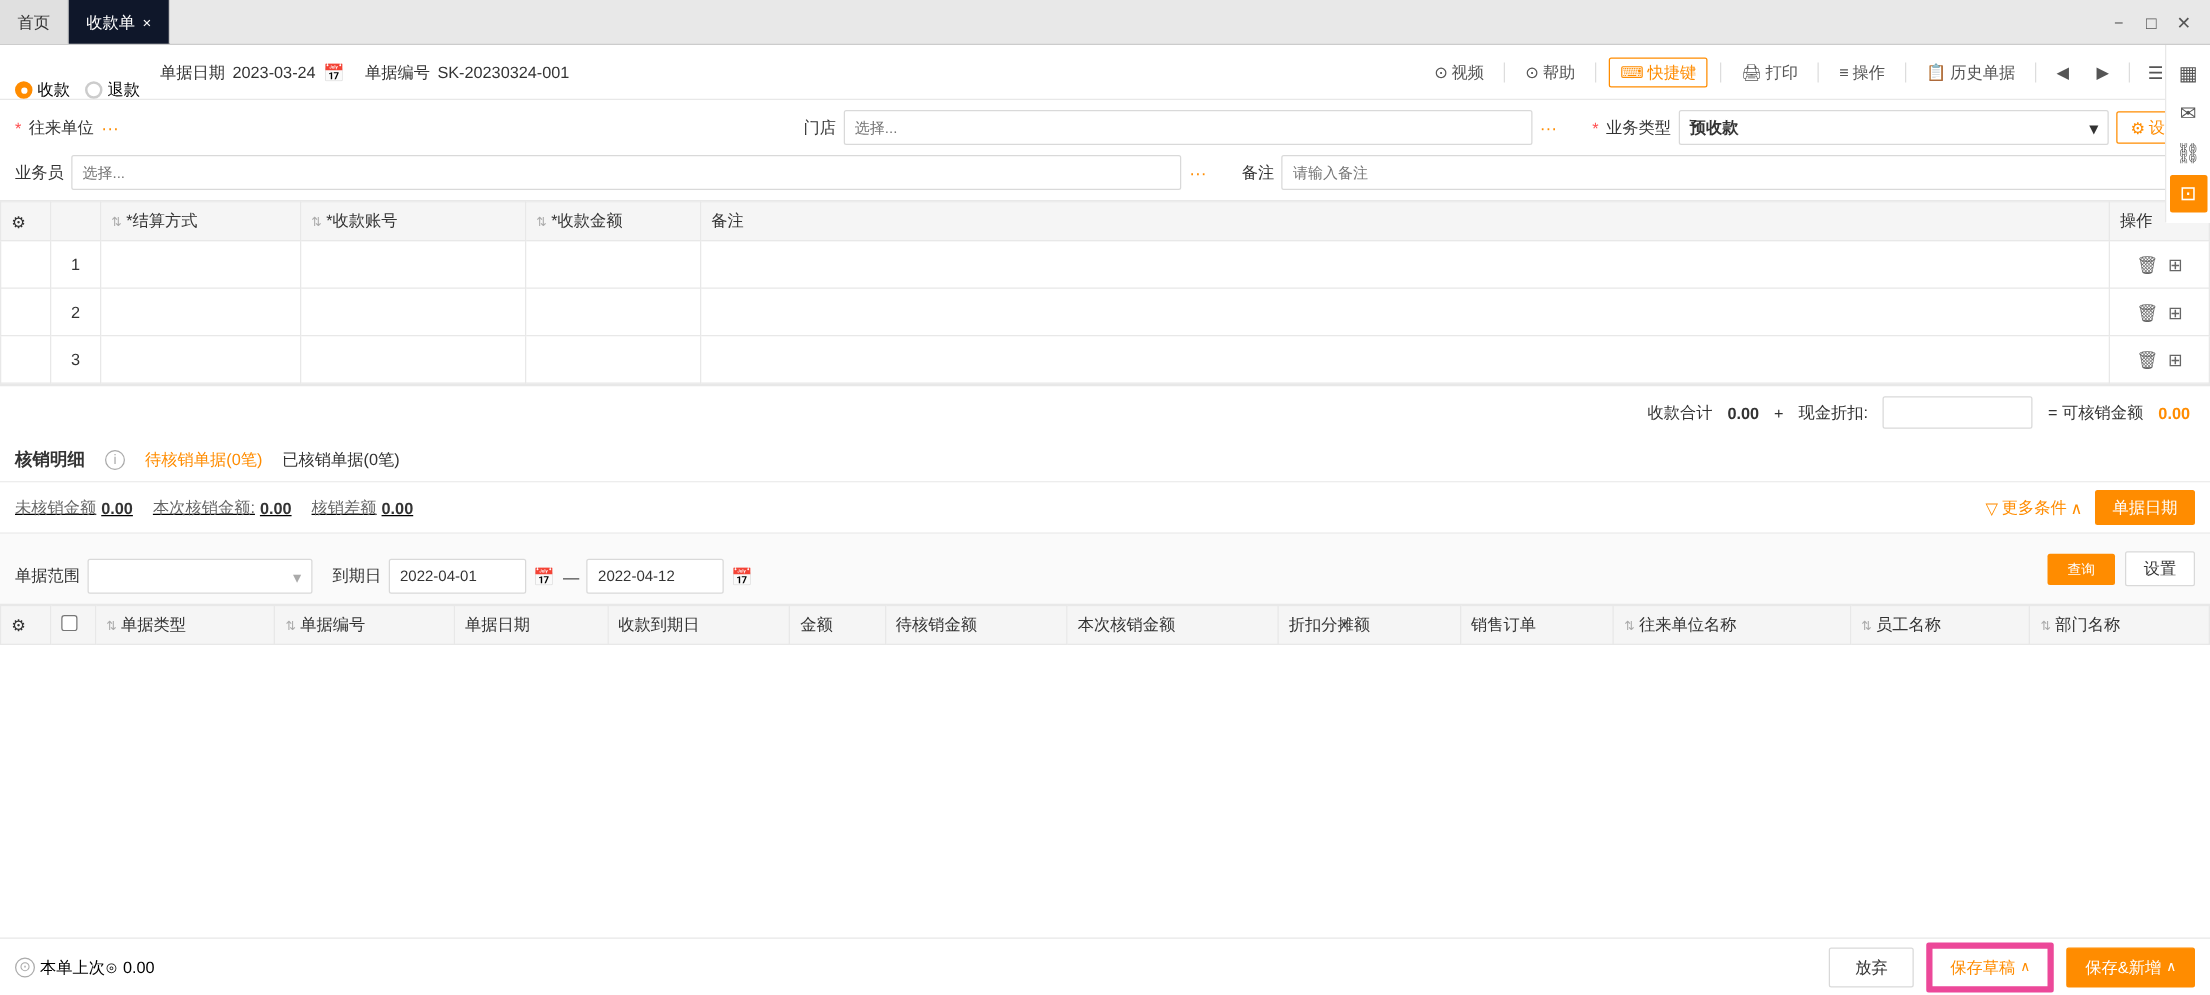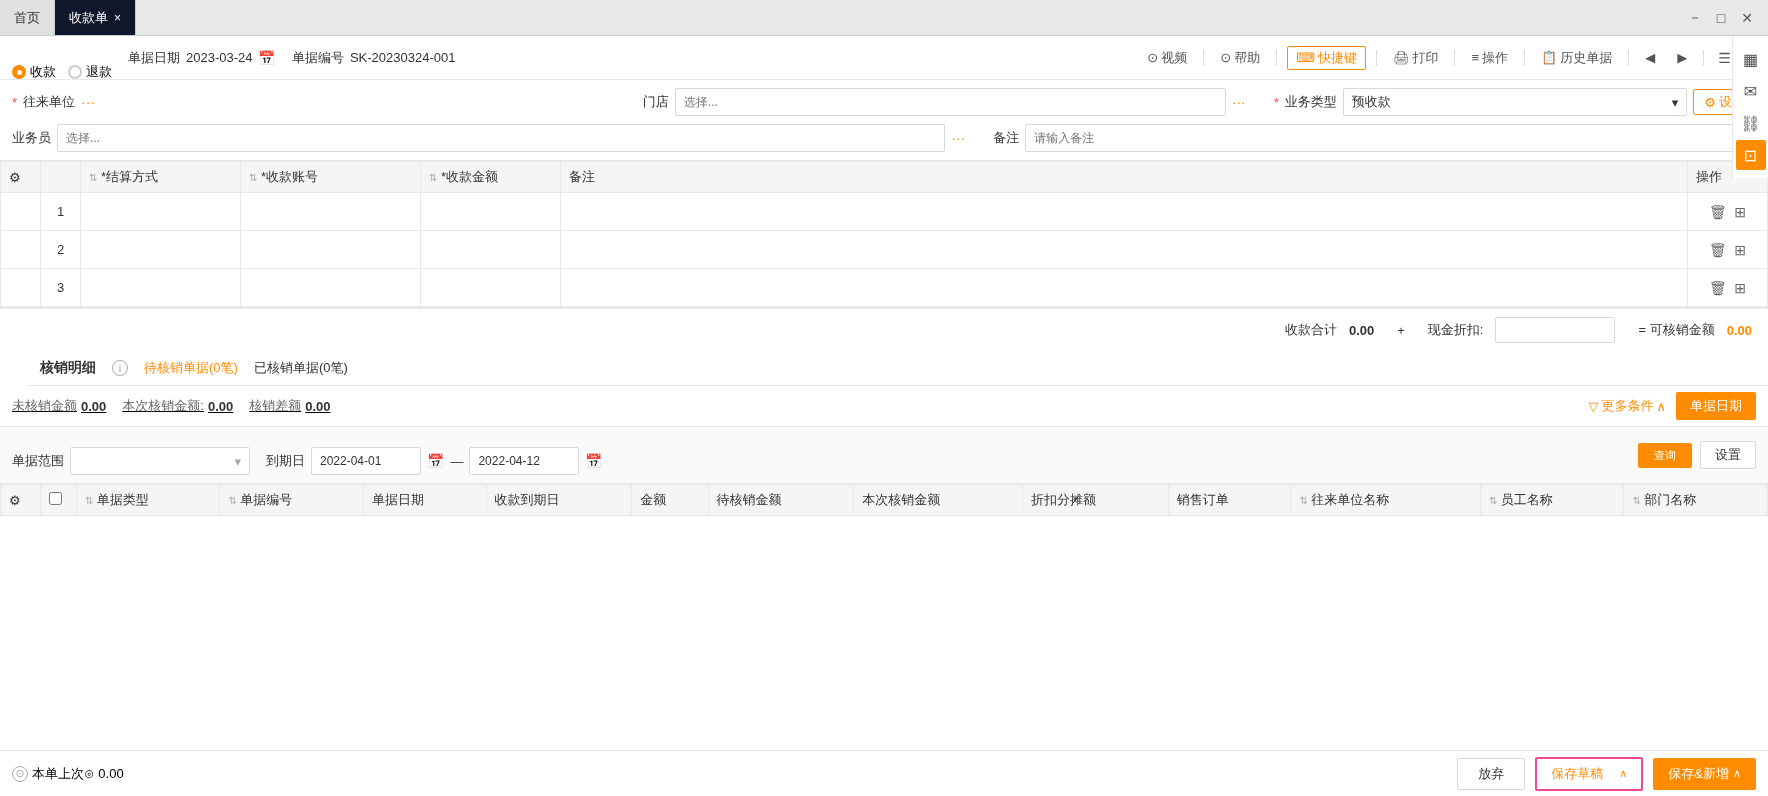--- a/index.html
+++ b/index.html
@@ -83,20 +83,21 @@
       flex: 1; height: 28px; border: 1px solid #d9d9d9; padding: 0 8px;
       border-radius: 2px; color: #999; background: #fff; outline: none;
       font-size: 12px;
     }
     .ellipsis-btn { color: #ff8c00; cursor: pointer; font-size: 14px; }
     .form-select {
       flex: 1; height: 28px; border: 1px solid #d9d9d9; padding: 0 8px;
       border-radius: 2px; color: #333; background: #fff; outline: none;
       font-size: 12px; display: flex; align-items: center; justify-content: space-between;
       cursor: pointer;
+      font-weight: bold;
     }
     .settings-btn {
       background: #fff; border: 1px solid #ff8c00; color: #ff8c00;
       padding: 3px 10px; border-radius: 2px; cursor: pointer; font-size: 12px;
       display: flex; align-items: center; gap: 3px; white-space: nowrap;
     }
 
     
     .table-section { flex: 0 0 auto; border-bottom: 1px solid #e8e8e8; }
     .data-table { width: 100%; border-collapse: collapse; }
@@ -109,33 +110,33 @@
     }
     .col-settings { width: 40px; text-align: center; }
     .action-icon { cursor: pointer; color: #666; margin: 0 2px; font-size: 14px; }
 
     
     .summary-row {
       display: flex; align-items: center; justify-content: flex-end;
       padding: 8px 16px; gap: 12px; background: #fff; border-top: 1px solid #e8e8e8;
       font-size: 13px;
     }
-    .summary-label { color: #333; margin-left: 11px; }
+    .summary-label { color: #333; }
     .summary-value { color: #333; font-weight: bold; }
     .summary-orange { color: #ff8c00; font-weight: bold; }
     .summary-input {
       width: 120px; height: 26px; border: 1px solid #d9d9d9; padding: 0 6px;
       border-radius: 2px; outline: none; font-size: 13px;
     }
 
     
     .verify-section { flex: 1; overflow: hidden; display: flex; flex-direction: column; padding: 0; }
     .verify-header {
       display: flex; align-items: center; gap: 16px; padding: 8px 12px;
-      border-bottom: 1px solid #e8e8e8; background: #fff; margin-left: 28px;
+      border-bottom: 1px solid #e8e8e8; background: #fff;
     }
     .verify-title { font-size: 14px; font-weight: bold; color: #333; }
     .info-icon {
       width: 16px; height: 16px; border-radius: 50%; border: 1px solid #aaa;
       display: inline-flex; align-items: center; justify-content: center;
       font-size: 11px; color: #aaa; cursor: pointer;
     }
     .verify-tab {
       color: #ff8c00; cursor: pointer; font-size: 13px;
     }
@@ -205,23 +206,23 @@
       width: 16px; height: 16px; border-radius: 50%; border: 1px solid #aaa;
       display: inline-flex; align-items: center; justify-content: center;
       font-size: 11px; color: #aaa; cursor: pointer;
     }
     .bottom-right { margin-left: auto; display: flex; align-items: center; gap: 10px; }
     .btn-abandon {
       background: #fff; border: 1px solid #d9d9d9; color: #333;
       padding: 6px 20px; border-radius: 2px; cursor: pointer; font-size: 13px;
     }
     .btn-save-draft {
-      background: #fff; border: 2px solid #ec4899; color: #ff8c00;
+      background: #fff; border: 5px solid #ec4899; color: #ff8c00;
       padding: 6px 14px; border-radius: 2px; cursor: pointer; font-size: 13px;
-      display: flex; align-items: center; gap: 16px;
+      display: flex; align-items: center; gap: 4px;
     }
     .btn-save-new {
       background: #ff8c00; border: 1px solid #ff8c00; color: #fff;
       padding: 6px 14px; border-radius: 2px; cursor: pointer; font-size: 13px;
       display: flex; align-items: center; gap: 4px;
     }
     .btn-arrow { font-size: 11px; }
 
     
     .right-panel {

